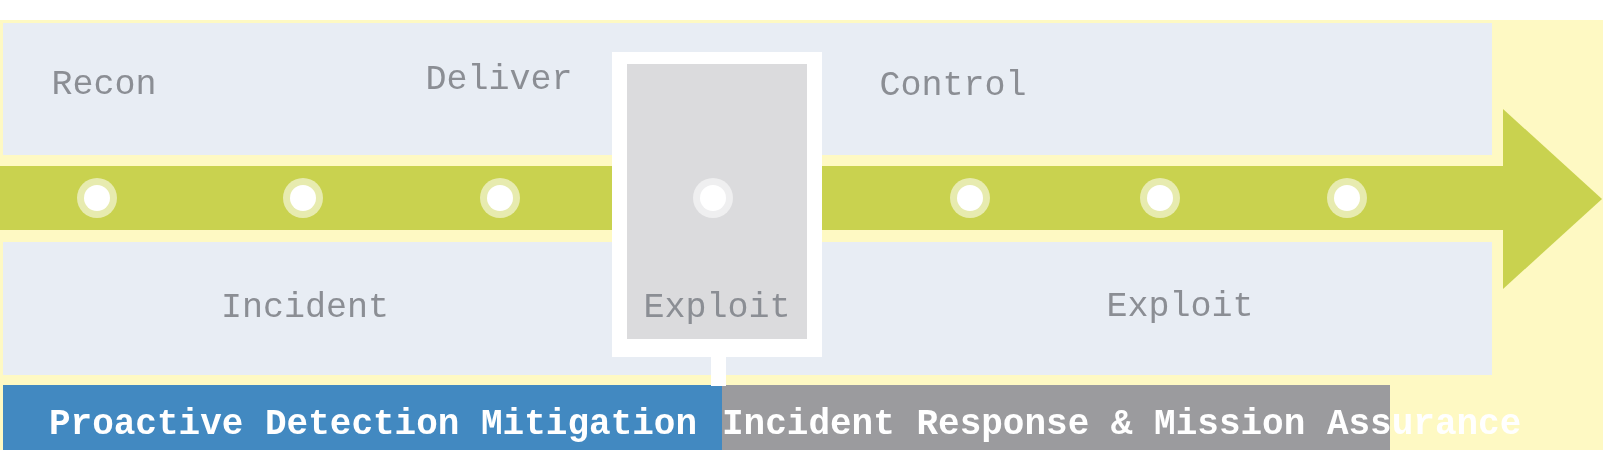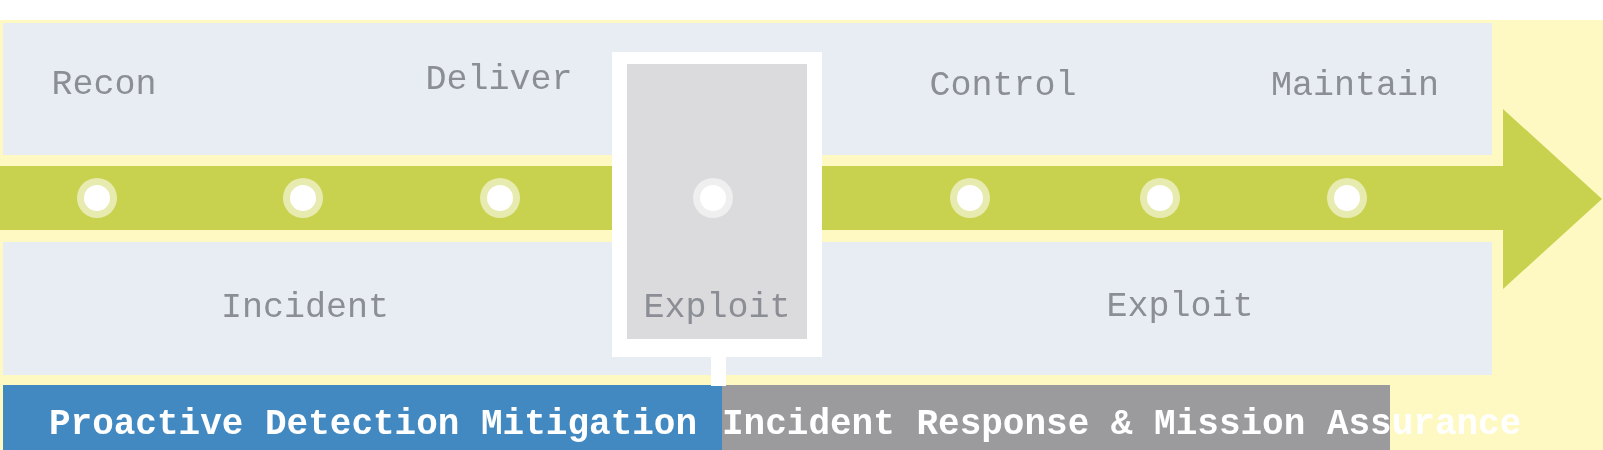--- a/index.html
+++ b/index.html
@@ -106,20 +106,19 @@
       <div class="core"></div>
     </div>
   <div class="dot" style="left:1327px">
       <div class="core"></div>
     </div>
 
   <div class="stage-label" style="left:104px;top:46px">Recon</div>
   <div class="stage-label" style="left:305px;top:269px">Incident</div>
   <div class="stage-label" style="left:717px;top:269px">Exploit</div>
   <div class="stage-label" style="left:499px;top:41px">Deliver</div>
-  <div class="stage-label" style="left:1003px;top:47px">Control</div>
+  <div class="stage-label" style="left:953px;top:47px">Control</div>
   <div class="stage-label" style="left:1180px;top:268px">Exploit</div>
-  <div class="stage-label" style="left:1355px;top:47px">Maintain</div>
 
   <div class="bar blue">Proactive Detection Mitigation</div>
   <div class="bar gray">Incident Response &amp; Mission Assurance</div>
 
 </div>
 
 </body></html>

